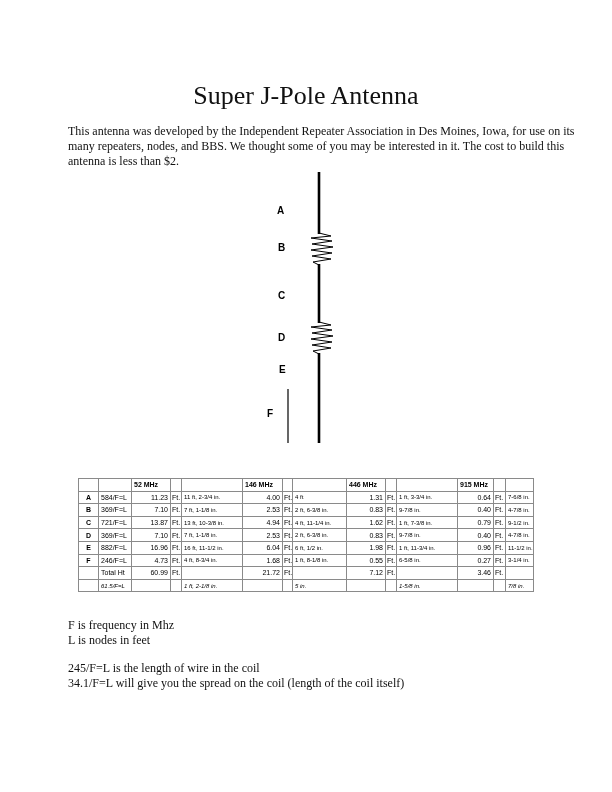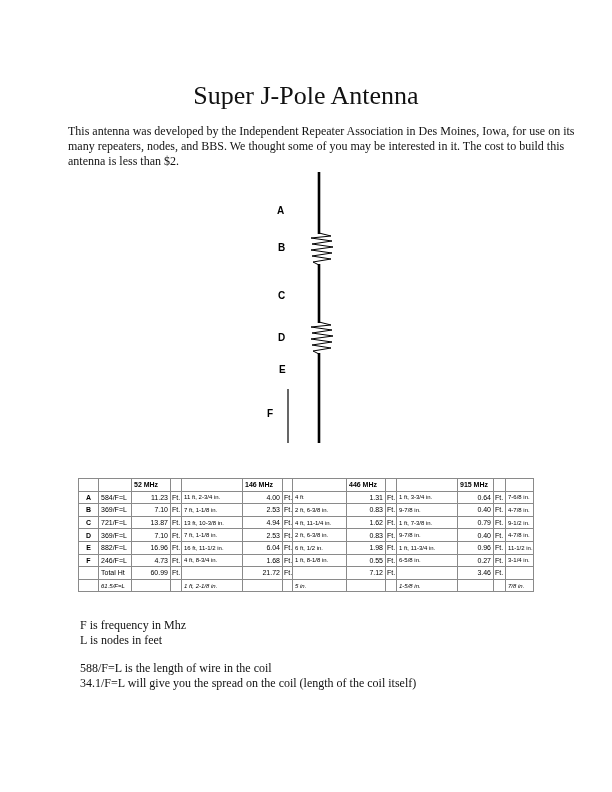--- a/index.html
+++ b/index.html
@@ -49,21 +49,21 @@
   .meas-table td:nth-child(7),
   .meas-table td:nth-child(10),
   .meas-table td:nth-child(13){text-align:left;padding-left:1px;}
   .meas-table td:nth-child(5),
   .meas-table td:nth-child(8),
   .meas-table td:nth-child(11),
   .meas-table td:nth-child(14){text-align:left;font-size:6px;padding-left:2px;}
   .meas-table tr:first-child td{font-weight:bold;text-align:left;padding-left:2px;}
   .meas-table tr:last-child td{font-style:italic;font-size:6px;}
   
-  .notes-block{position:absolute;left:68px;font-size:12px;line-height:14.5px;margin-left:12px;}
+  .notes-block{position:absolute;left:68px;font-size:12px;line-height:14.5px;}
   .notes-1{top:618px;}
   .notes-2{top:661px;}
 </style>
 </head>
 <body>
 
 <div class="page">
 
   <h1 class="doc-title">Super J-Pole Antenna</h1>
 
@@ -248,17 +248,17 @@
         <td>7/8 in.</td>
       </tr>
     </tbody>
   </table>
 
   <div class="notes-block notes-1">
     <div>F is frequency in Mhz</div>
     <div>L is nodes in feet</div>
   </div>
   <div class="notes-block notes-2">
-    <div>588/F=L is the length of wire in the coil</div>
+    <div>245/F=L is the length of wire in the coil</div>
     <div>34.1/F=L will give you the spread on the coil (length of the coil itself)</div>
   </div>
 
 </div>
 
 </body></html>

